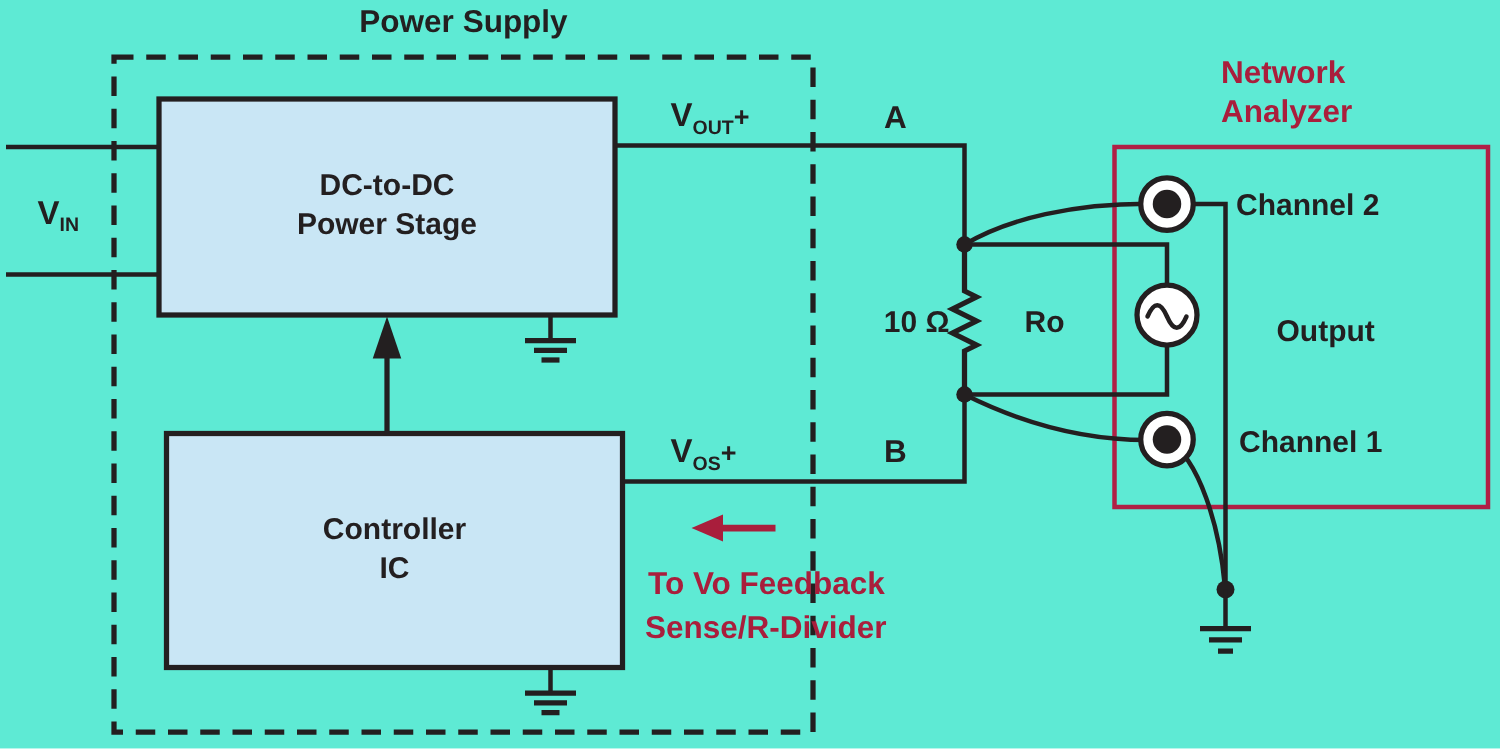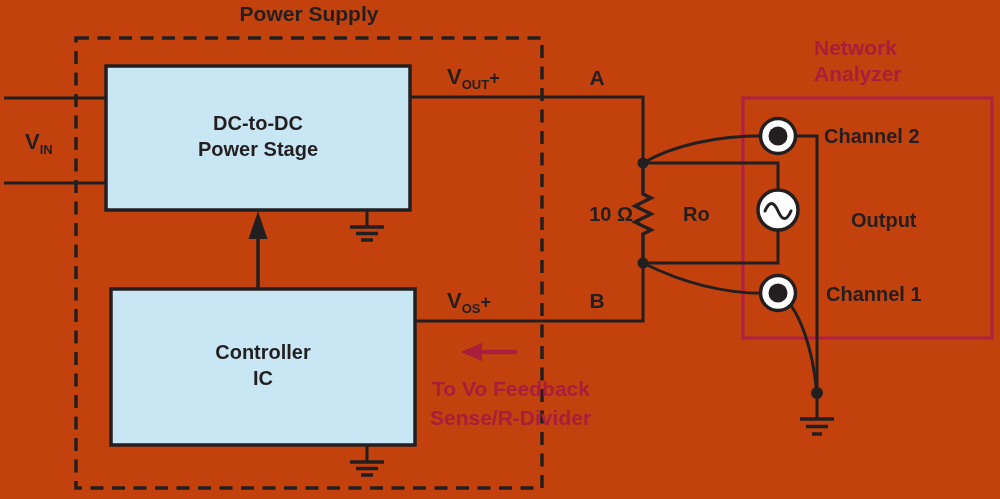--- a/index.html
+++ b/index.html
@@ -1,20 +1,20 @@
 <!DOCTYPE html>
 <html><head>
 <meta charset="utf-8">
 <style>
   html, body { margin: 0; padding: 0; background: #ffffff; }
   .canvas {
     position: relative;
     width: 1000px;
     height: 499px;
-    background: #c2410c;
+    background: #5eead4;
     font-family: "Liberation Sans", sans-serif;
   }
   svg { display: block; }
 
   
   .wire      { stroke: #231f20; stroke-width: 3; fill: none; stroke-linecap: butt; stroke-linejoin: miter; }
   .wire-th   { stroke: #231f20; stroke-width: 3.5; fill: none; stroke-linejoin: miter; }
   .dashed    { stroke: #231f20; stroke-width: 3.5; fill: none; stroke-dasharray: 13 8.5; }
   .blockfill { fill: #c9e6f5; stroke: #231f20; stroke-width: 3.5; }
   .redbox    { stroke: #b02045; stroke-width: 3; fill: none; }

